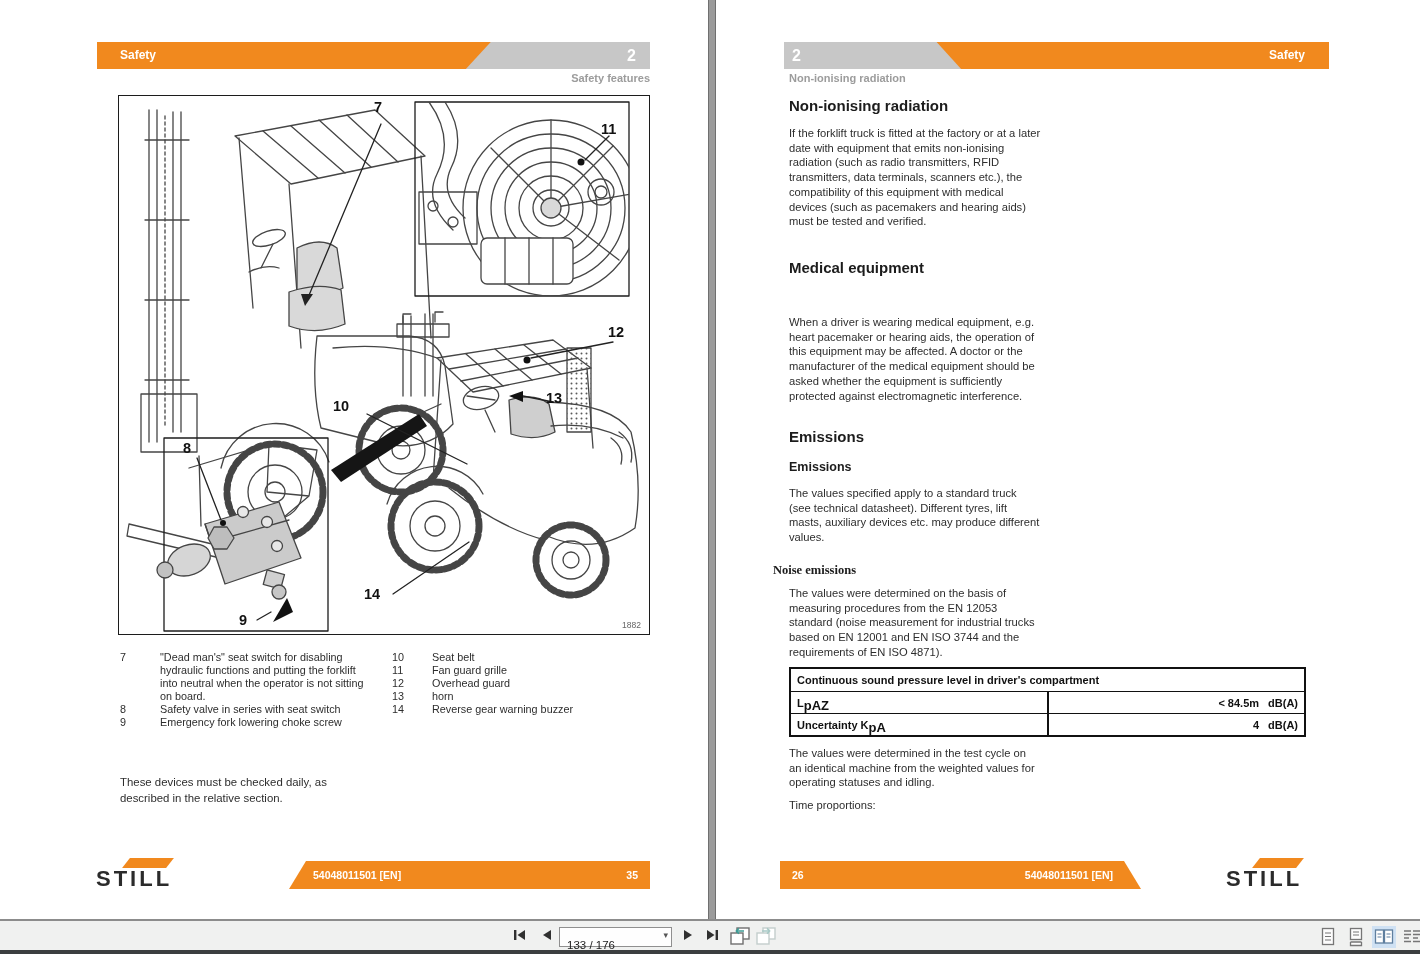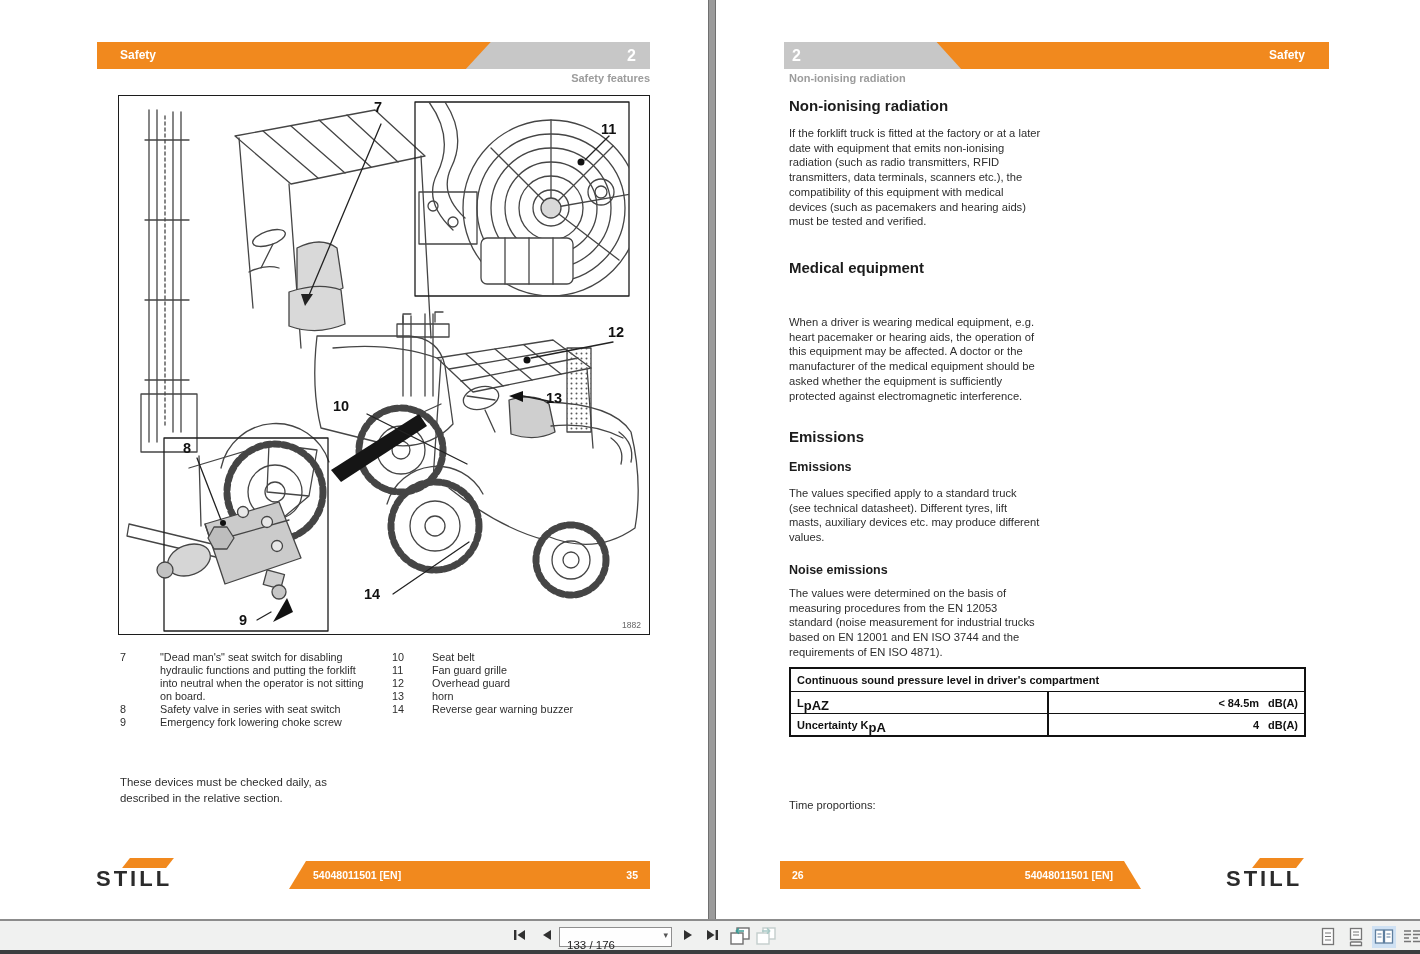--- a/index.html
+++ b/index.html
@@ -266,39 +266,40 @@
 
     <div class="h1" style="left:73px;top:97px;">Non-ionising radiation</div>
     <div class="para" style="left:73px;top:126px;">If the forklift truck is fitted at the factory or at a later date with equipment that emits non-ionising radiation (such as radio transmitters, RFID transmitters, data terminals, scanners etc.), the compatibility of this equipment with medical devices (such as pacemakers and hearing aids) must be tested and verified.</div>
 
     <div class="h1" style="left:73px;top:259px;">Medical equipment</div>
     <div class="para" style="left:73px;top:299px;margin-top:16px;">When a driver is wearing medical equipment, e.g. heart pacemaker or hearing aids, the operation of this equipment may be affected. A doctor or the manufacturer of the medical equipment should be asked whether the equipment is sufficiently protected against electromagnetic interference.</div>
 
     <div class="h1" style="left:73px;top:428px;">Emissions</div>
     <div class="h2" style="left:73px;top:460px;">Emissions</div>
     <div class="para" style="left:73px;top:486px;">The values specified apply to a standard truck (see technical datasheet). Different tyres, lift masts, auxiliary devices etc. may produce different values.</div>
-    <div class="h2" style="left:73px;top:563px;">Noise emissions</div>
+    <div class="h2" style="left:57px;top:563px;font-family:Liberation Serif, serif;">Noise emissions</div>
     <div class="para" style="left:73px;top:586px;">The values were determined on the basis of measuring procedures from the EN 12053 standard (noise measurement for industrial trucks based on EN 12001 and EN ISO 3744 and the requirements of EN ISO 4871).</div>
 
     <div class="ntable">
       <div class="trow">
         <span class="cell-l">Continuous sound pressure level in driver's compartment</span>
       </div>
       <div class="trow">
         <div class="vline"></div>
         <span class="cell-l"><span>L</span><sub>pAZ</sub></span>
         <span class="cell-r"><span>&lt; 84.5m</span><span class="unit">dB(A)</span></span>
       </div>
       <div class="trow">
         <div class="vline"></div>
         <span class="cell-l"><span>Uncertainty K</span><sub>pA</sub></span>
         <span class="cell-r"><span>4</span><span class="unit">dB(A)</span></span>
       </div>
     </div>
 
+    <div class="para" style="left:73px;top:746px;">The values were determined in the test cycle on an identical machine from the weighted values for operating statuses and idling.</div>
     <div class="para" style="left:73px;top:798px;">Time proportions:</div>
 
     <div class="foot-band" style="left:64px;top:861px;width:361px;clip-path:polygon(0 0,calc(100% - 17px) 0,100% 100%,0 100%);">
       <span style="left:12px;">26</span>
       <span style="right:28px;">54048011501 [EN]</span>
     </div>
     <div class="still-logo" style="left:510px;top:858px;">
       <div class="flag"></div>
       <div class="word">STILL</div>
     </div>

